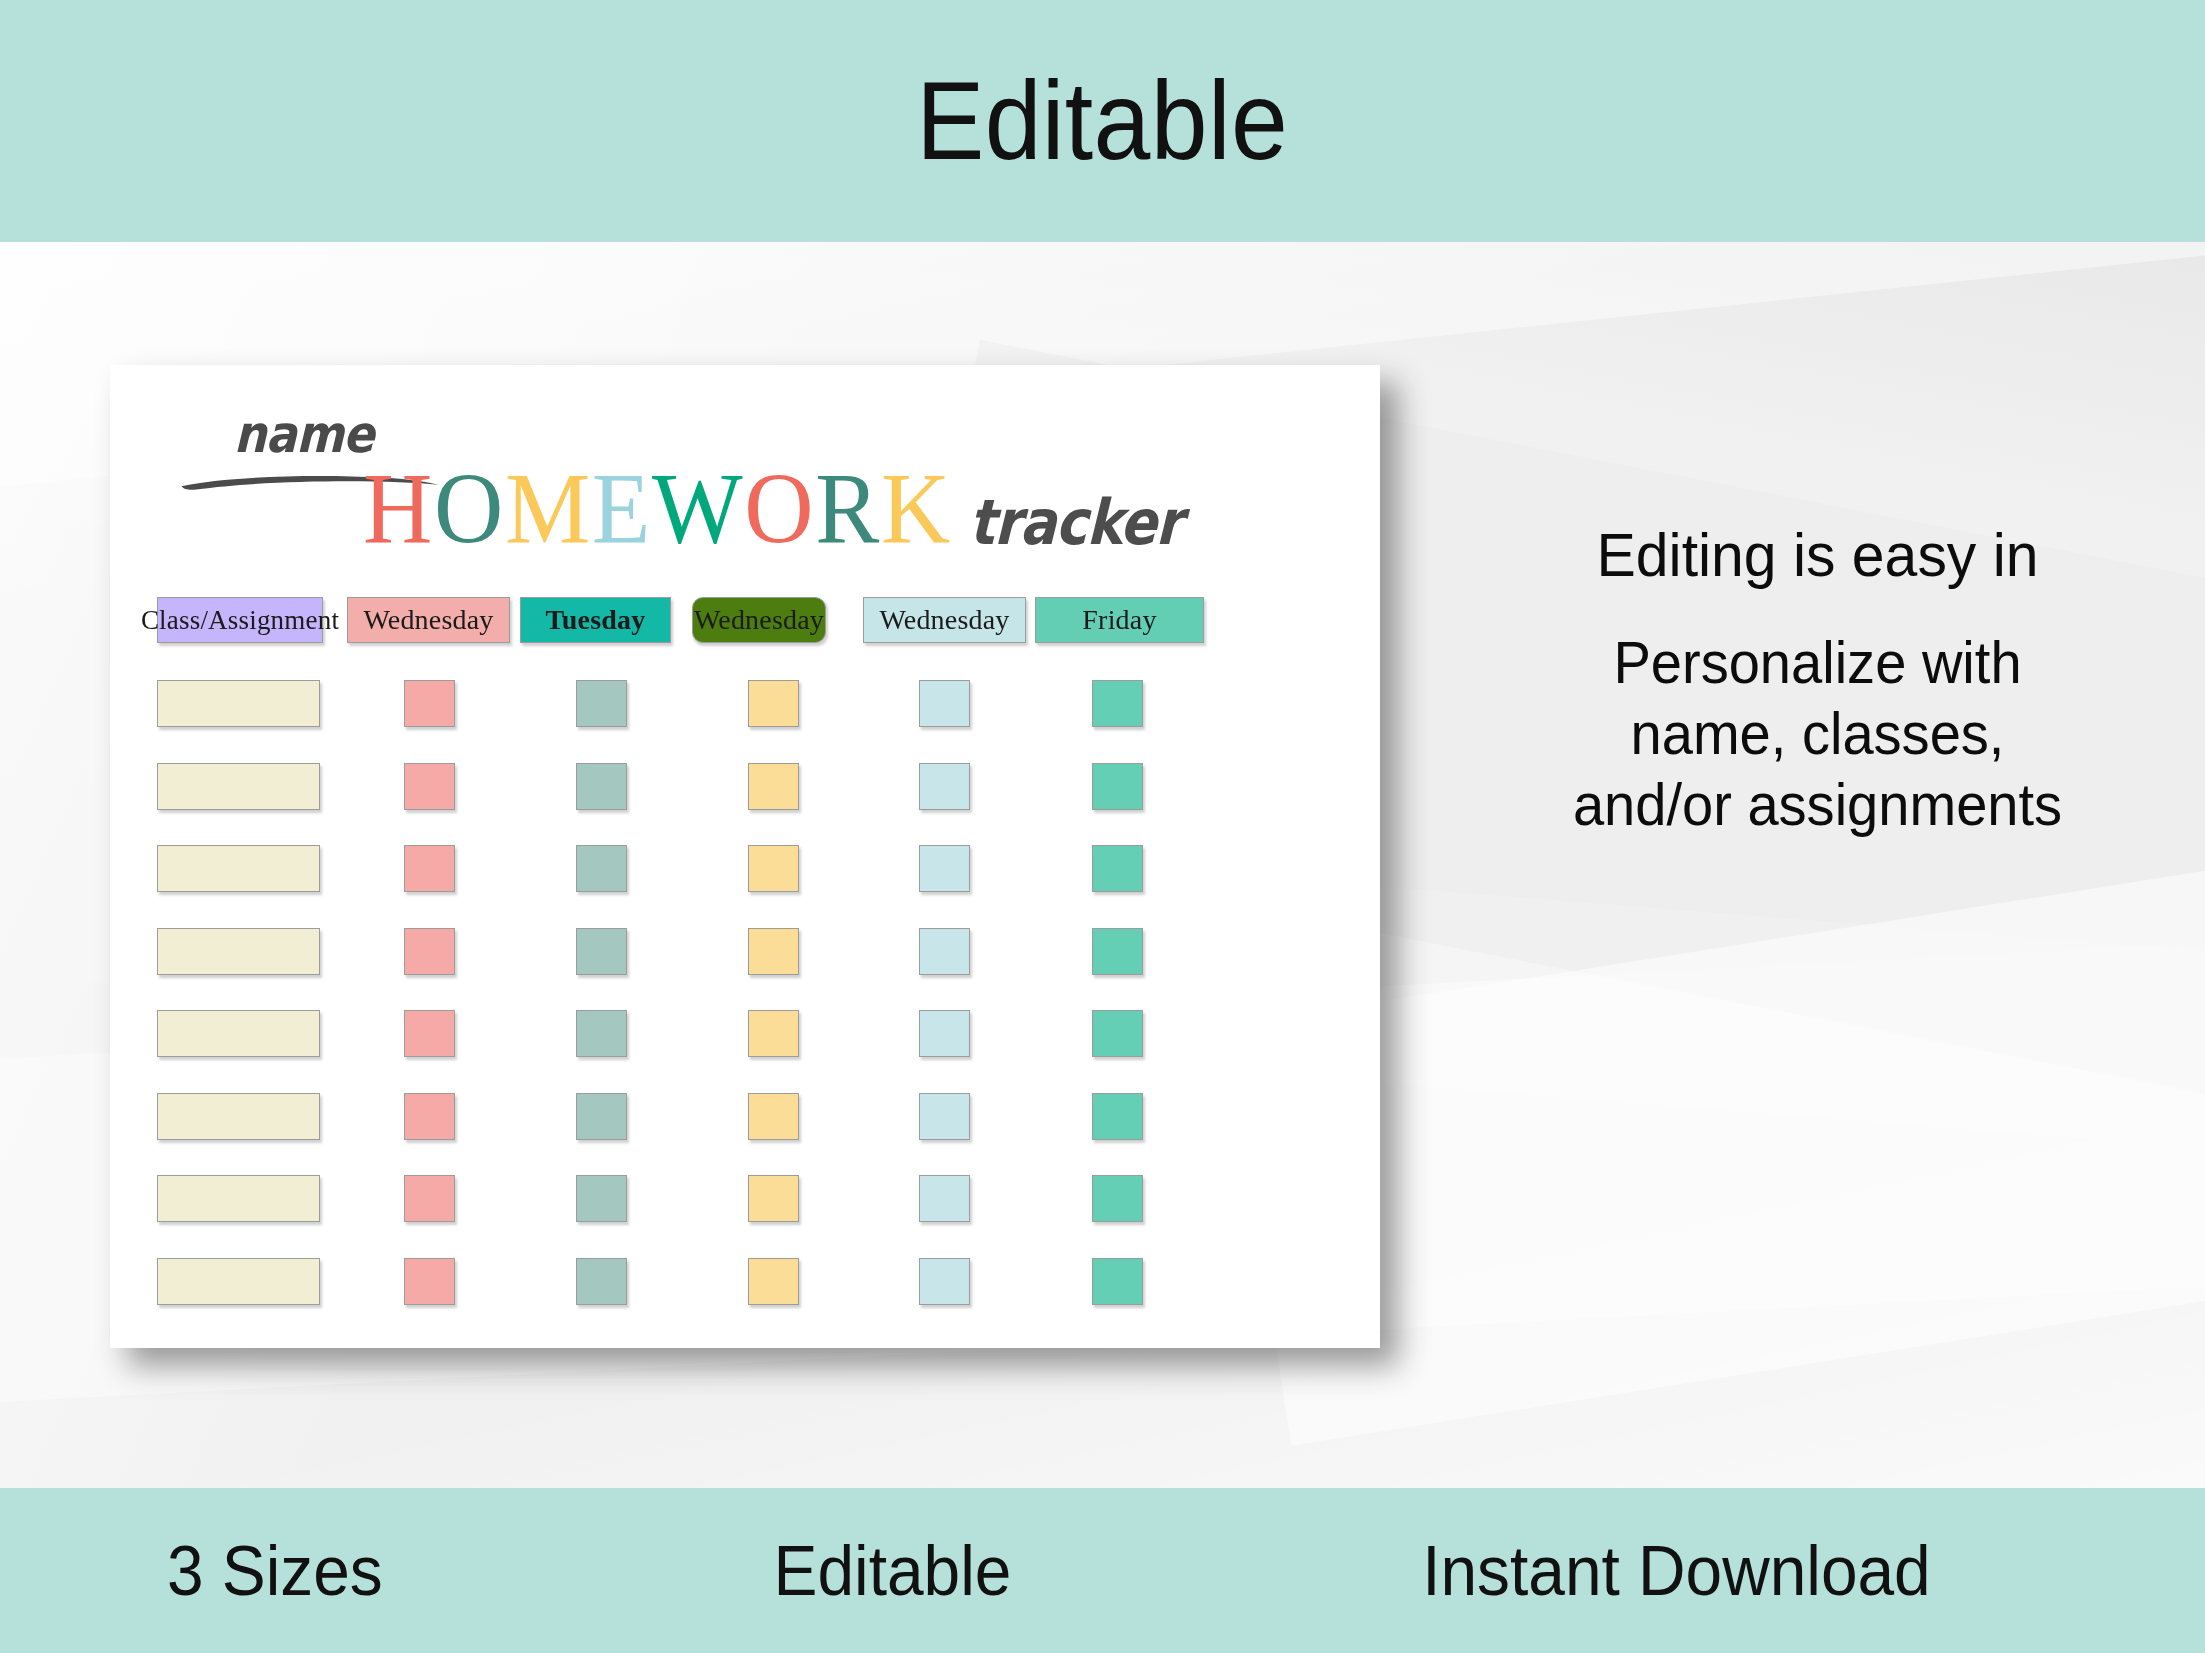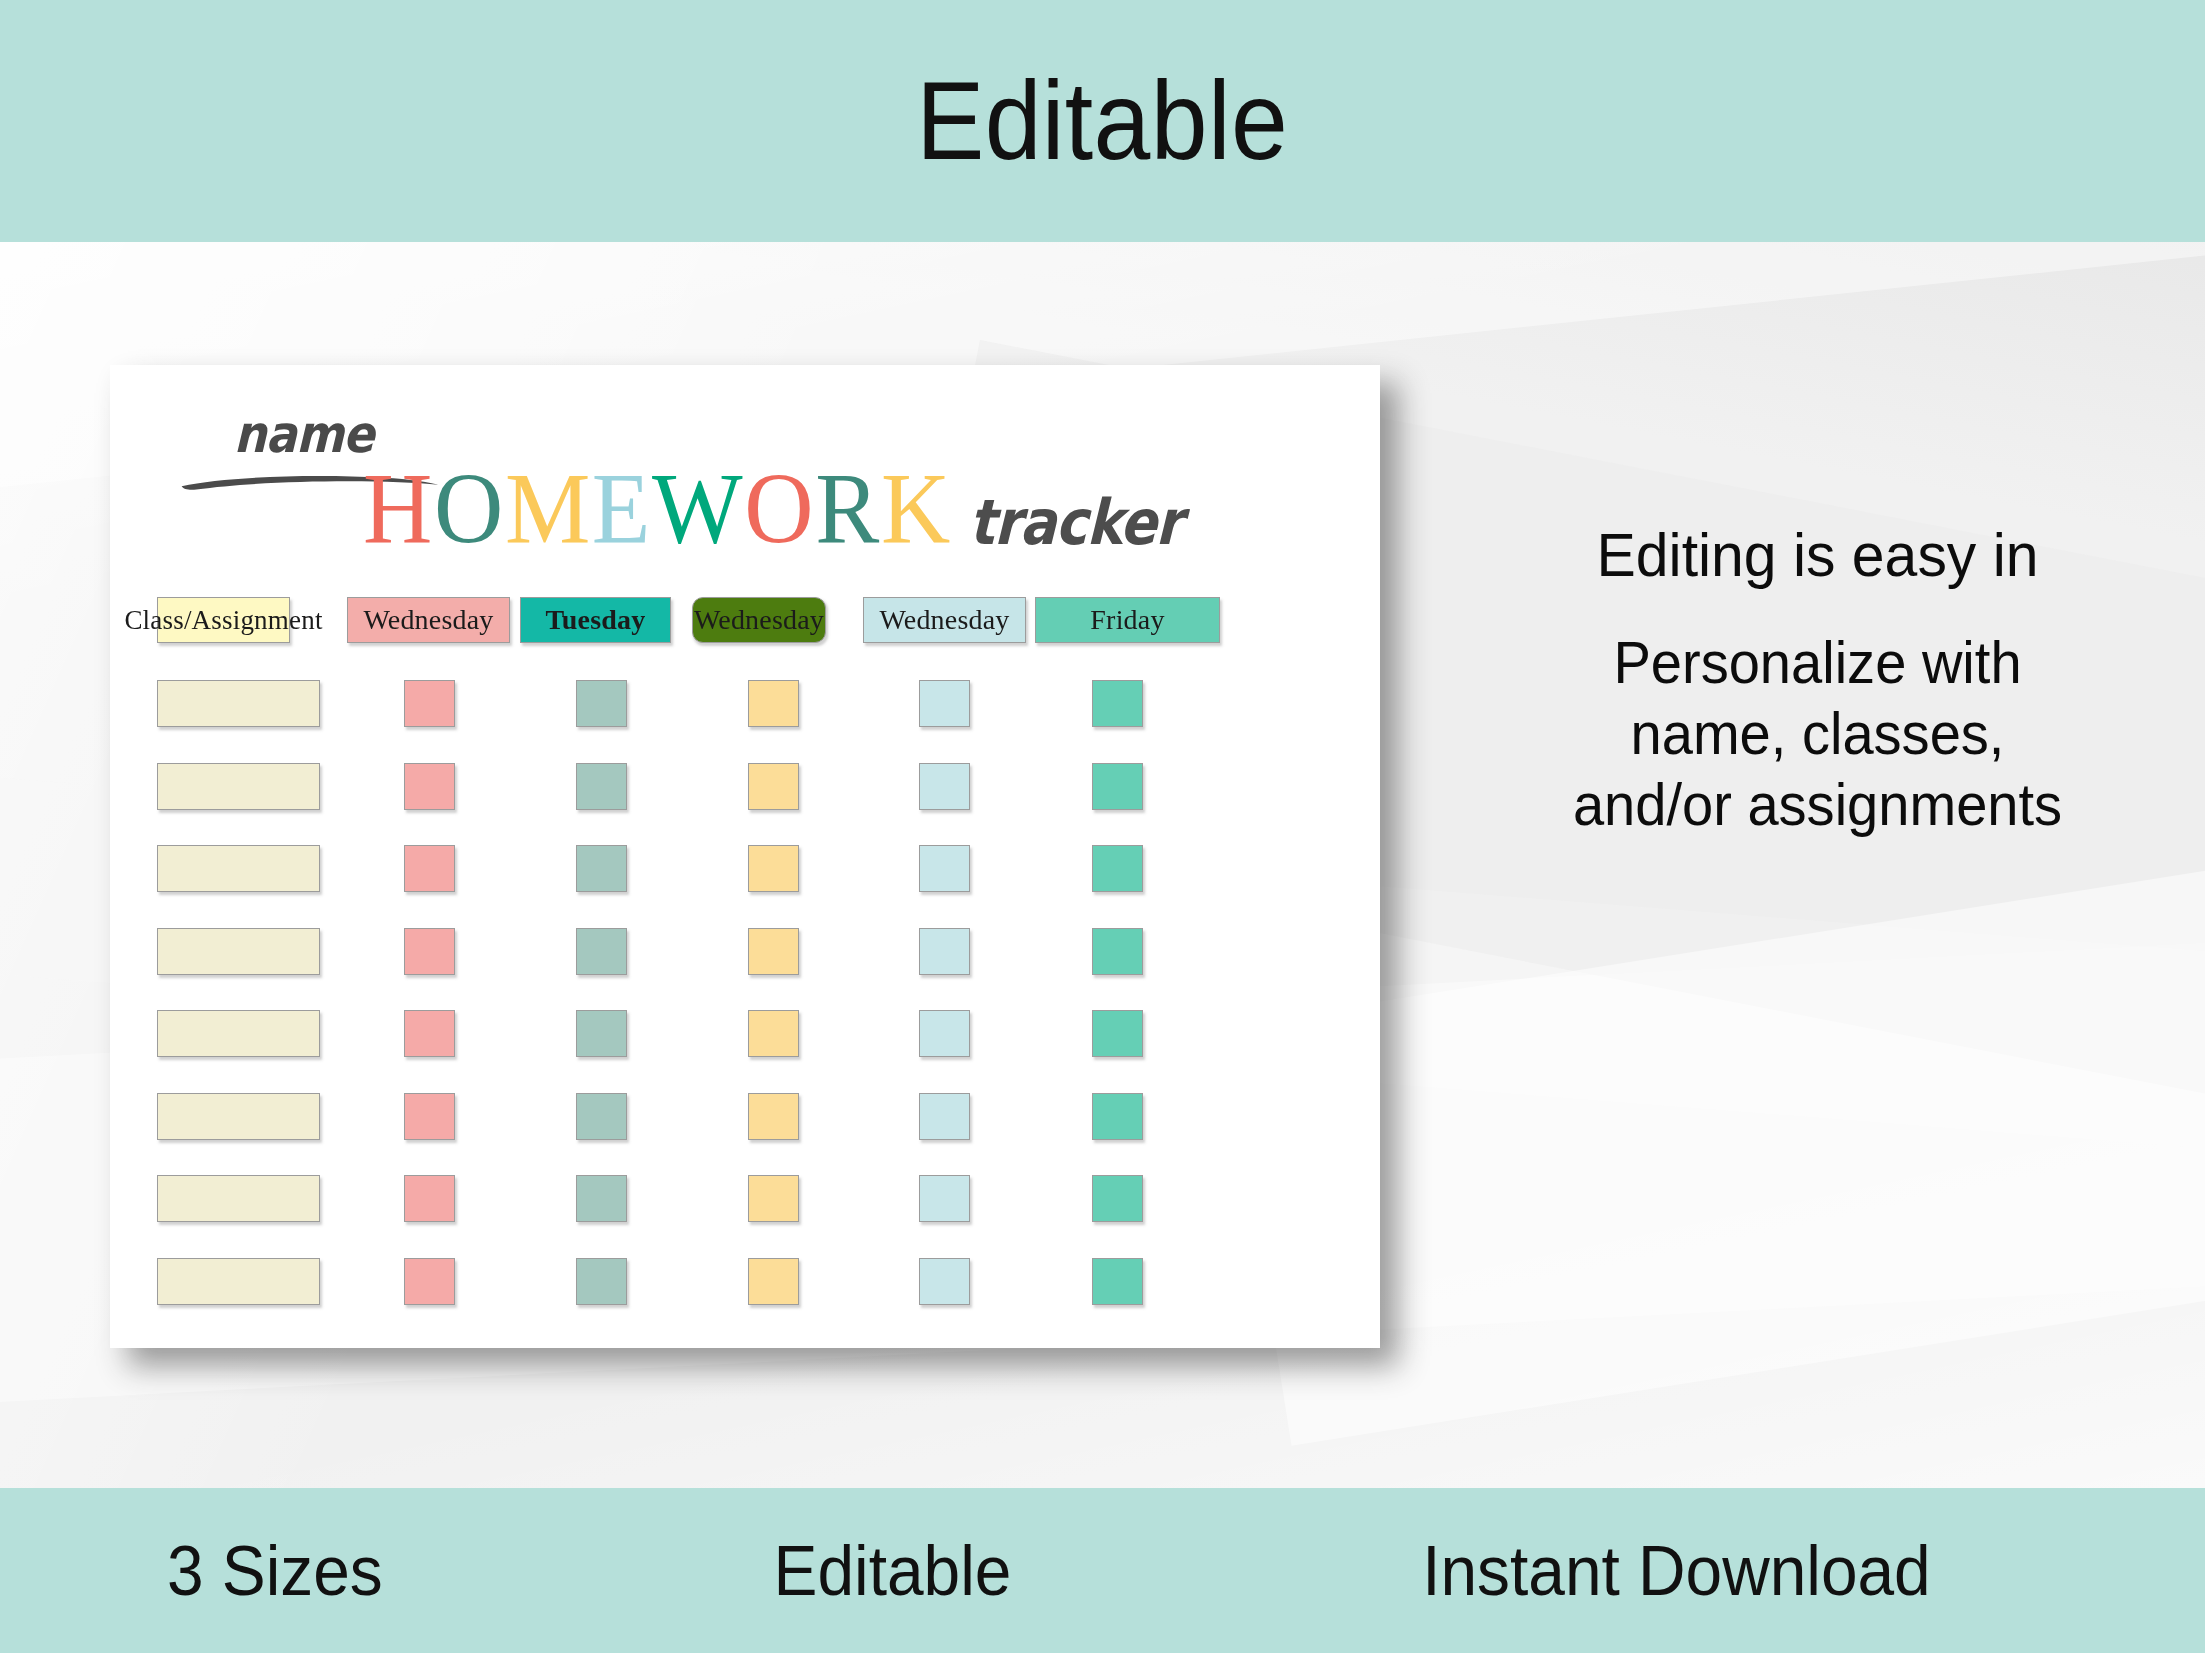--- a/index.html
+++ b/index.html
@@ -238,36 +238,36 @@
     </div>
 
     <div class="title-row">
       <div class="hw">
         <span style="color:#ef6a5c">H</span><span style="color:#3d8a7c">O</span><span style="color:#fbc95a">M</span><span style="color:#9ad2dd">E</span><span style="color:#00a87c">W</span><span style="color:#ef6a5c">O</span><span style="color:#3d8a7c">R</span><span style="color:#fbc95a">K</span>
       </div>
       <div class="tracker-word">tracker</div>
     </div>
 
     <div class="table" id="tracker-table">
-        <div class="cell head-cell" style="left: 47px; top: 232px; width: 133px; background: #fef9c3;">
+        <div class="cell head-cell" style="left: 47px; top: 232px; width: 166px; background: #c4b5fd;">
           <span style="font-size: 27px;">Class/Assignment</span>
         </div>
         <div class="cell head-cell" style="left: 237px; top: 232px; width: 163px; background: rgb(243, 173, 170);">
           <span>Wednesday</span>
         </div>
         <div class="cell head-cell" style="left: 410px; top: 232px; width: 151px; background: #14b8a6; font-weight: bold;">
           <span>Tuesday</span>
         </div>
         <div class="cell head-cell" style="left: 582px; top: 232px; width: 134px; background: #4d7c0f; border-radius: 11px;">
           <span>Wednesday</span>
         </div>
         <div class="cell head-cell" style="left: 753px; top: 232px; width: 163px; background: rgb(198, 229, 232);">
           <span>Wednesday</span>
         </div>
-        <div class="cell head-cell" style="left: 925px; top: 232px; width: 185px; background: rgb(100, 206, 180);">
+        <div class="cell head-cell" style="left: 925px; top: 232px; width: 169px; background: rgb(100, 206, 180);">
           <span>Friday</span>
         </div>
         <div class="cell row-cell" style="left: 47px; top: 315px; width: 163px; background: rgb(242, 238, 211);"></div>
         <div class="cell row-cell" style="left: 294px; top: 315px; width: 51px; background: rgb(245, 170, 168);"></div>
         <div class="cell row-cell" style="left: 466px; top: 315px; width: 51px; background: rgb(164, 200, 191);"></div>
         <div class="cell row-cell" style="left: 638px; top: 315px; width: 51px; background: rgb(252, 221, 152);"></div>
         <div class="cell row-cell" style="left: 809px; top: 315px; width: 51px; background: rgb(200, 230, 233);"></div>
         <div class="cell row-cell" style="left: 982px; top: 315px; width: 51px; background: rgb(101, 207, 181);"></div>
         <div class="cell row-cell" style="left: 47px; top: 398px; width: 163px; background: rgb(242, 238, 211);"></div>
         <div class="cell row-cell" style="left: 294px; top: 398px; width: 51px; background: rgb(245, 170, 168);"></div>

